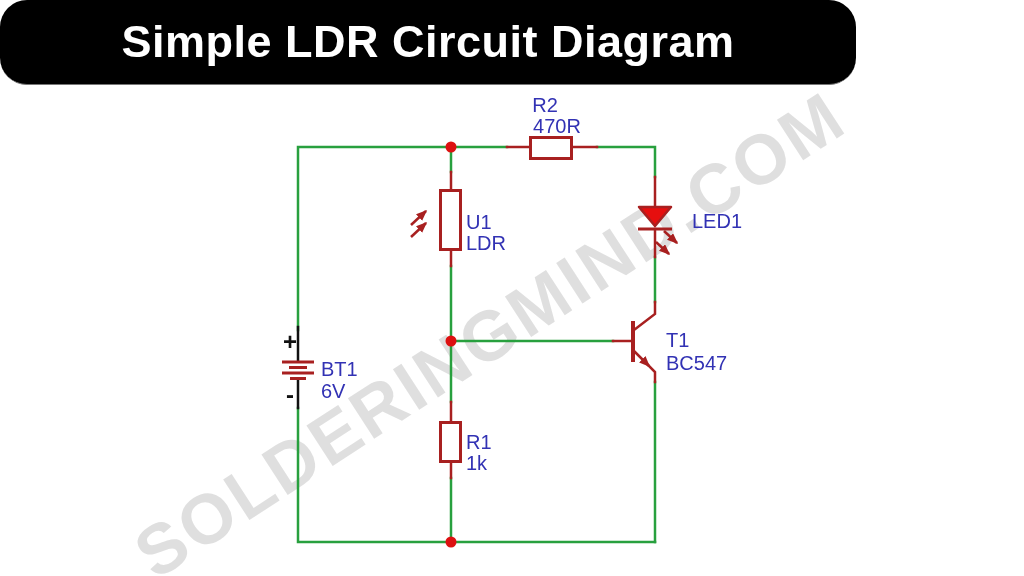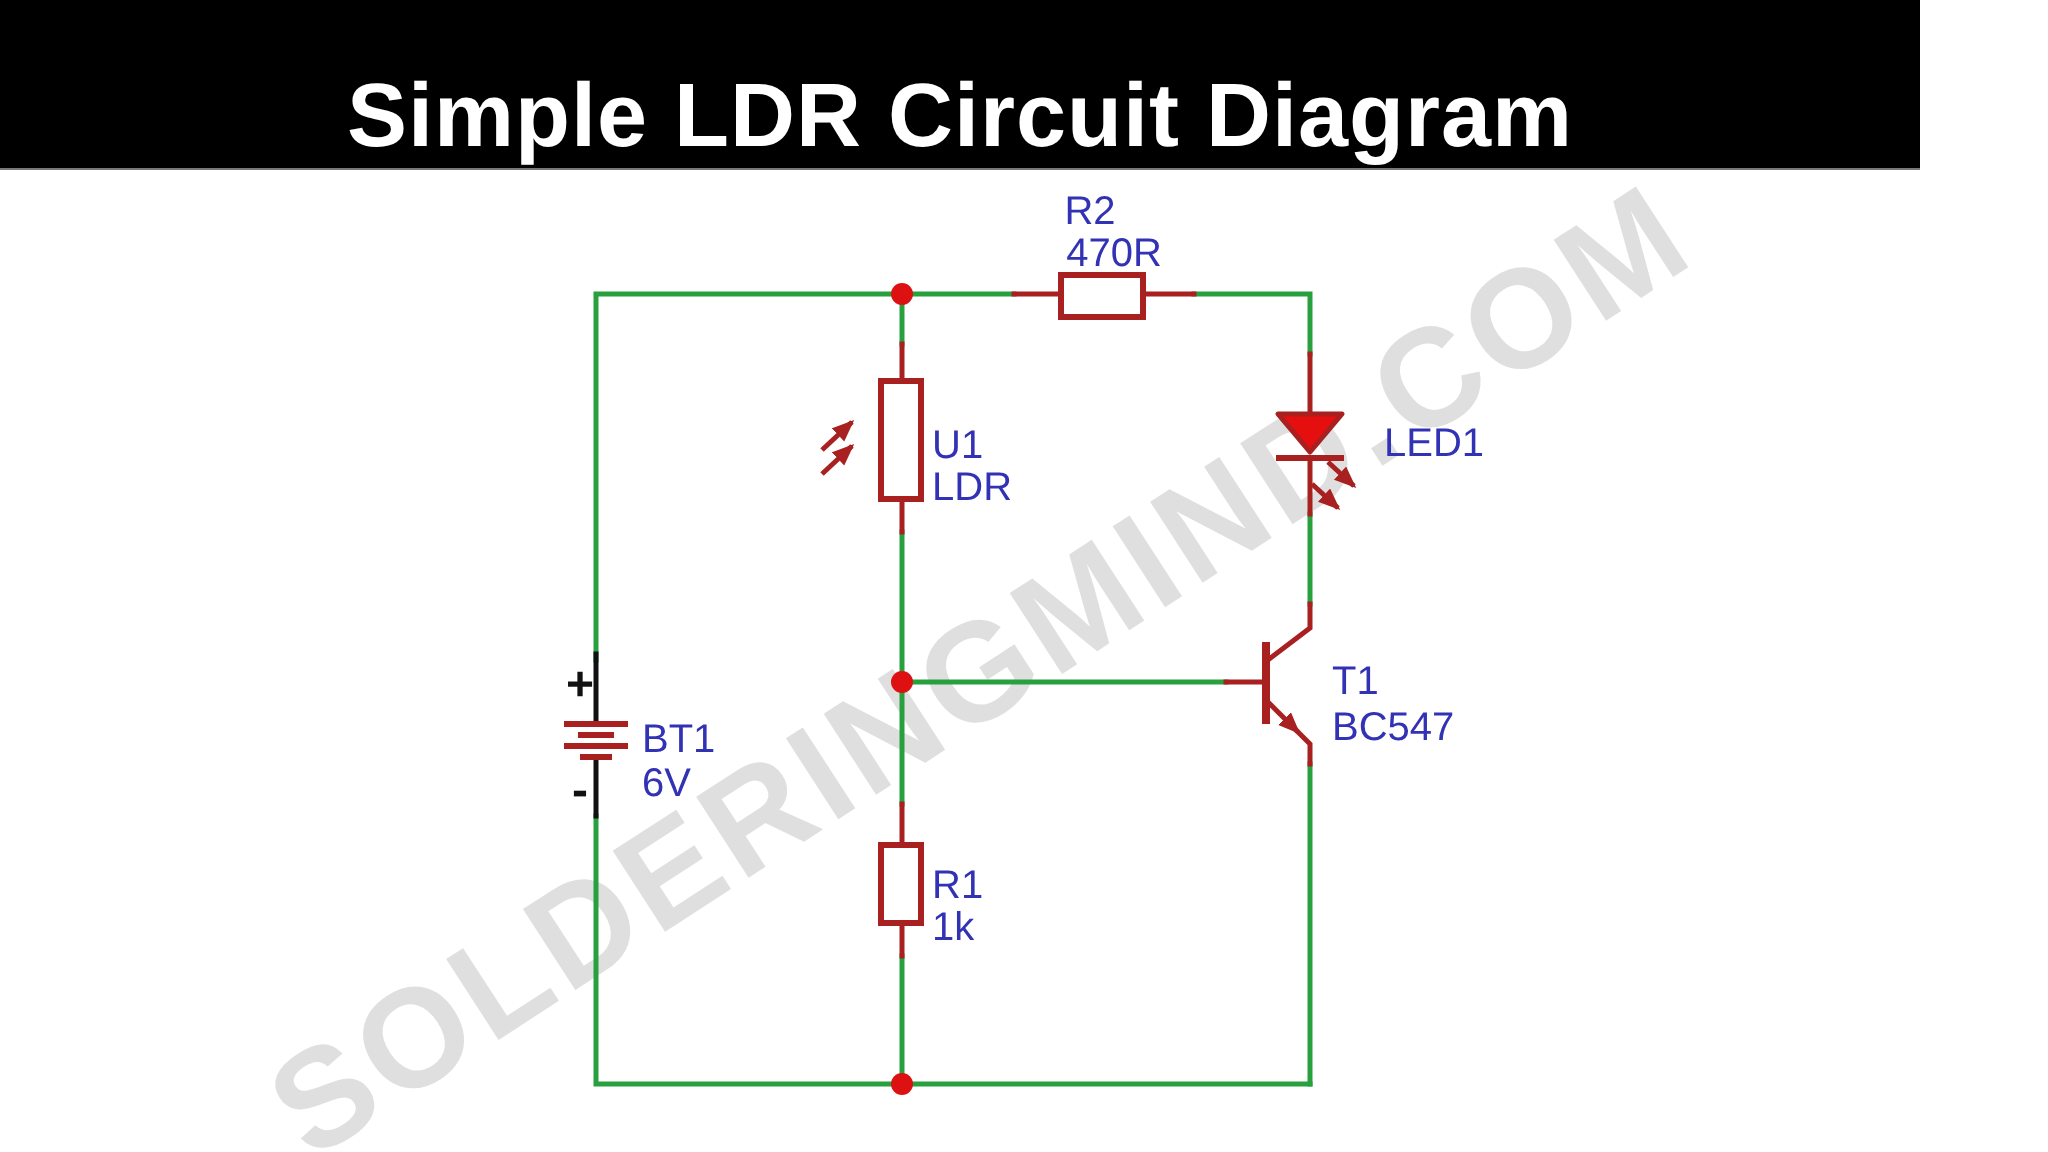--- a/index.html
+++ b/index.html
@@ -3,24 +3,25 @@
 <meta charset="utf-8">
 <style>
   html,body{margin:0;padding:0;background:#888;}
   #stage{
     position:relative;width:1024px;height:576px;overflow:hidden;
     background:var(--canvas_bg,#fff);
     font-family:"Liberation Sans",sans-serif;
   }
   
   #banner{
-    position:absolute;left:0;top:0;width:960px;height:84px;
+    position:absolute;left:0;top:0;width:856px;height:84px;
     background:var(--header_bg,#000);
-    display:flex;align-items:flex-end;justify-content:center;
+    display:flex;align-items:center;justify-content:center;
     border-bottom:1px solid #777;
+    border-radius:27px;
   }
   #banner .title{
     color:var(--header_text,#fff);
     font-size:45px;font-weight:bold;letter-spacing:0.5px;
     font-family:"Liberation Sans",sans-serif;
   }
   
   #watermark{
     position:absolute;left:60px;top:290px;width:860px;height:90px;
     display:flex;align-items:center;justify-content:center;

